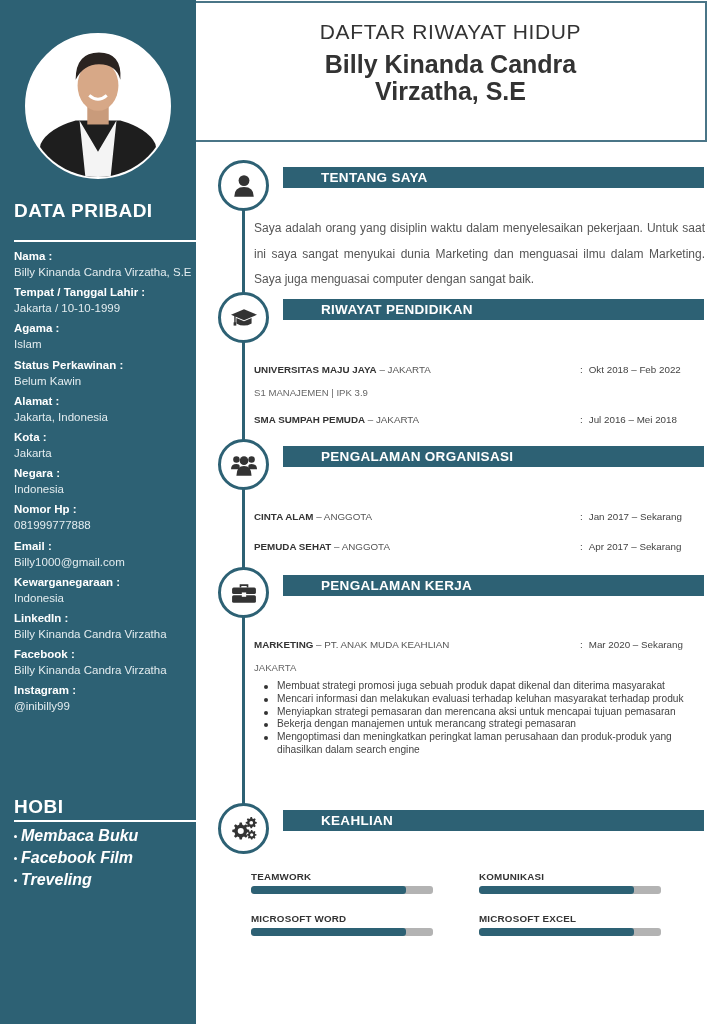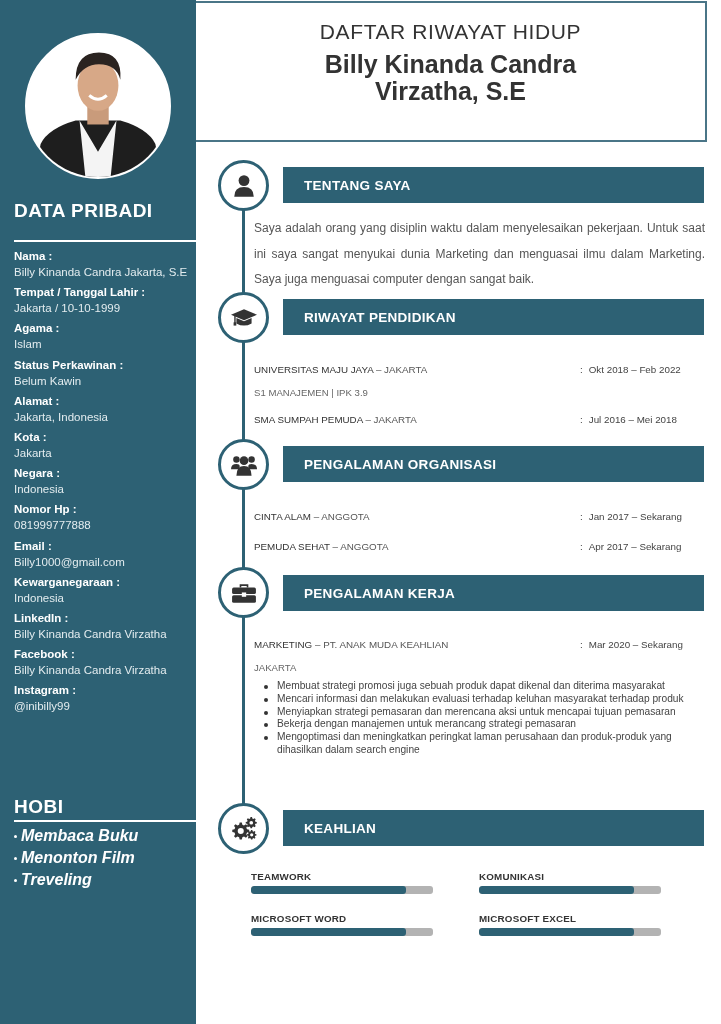--- a/index.html
+++ b/index.html
@@ -47,32 +47,32 @@
     position: absolute; left: 242px; top: 205px; width: 3px; height: 620px; background: #2d6174;
   }
   .t-circle {
     position: absolute; left: 218px; width: 51px; height: 51px; border-radius: 50%;
     border: 3px solid #2d6174; background: #ffffff;
     display: flex; align-items: center; justify-content: center;
   }
   .t-circle svg { width: 26px; height: 26px; fill: #333333; }
 
   .section-bar {
-    position: absolute; left: 283px; width: 421px; height: 36px; background: #2d6174;
+    position: absolute; left: 283px; width: 421px; height: 21px; background: #2d6174;
     color: #ffffff; font-weight: bold; font-size: 13.5px; letter-spacing: 0.3px;
-    display: flex; align-items: center; padding-left: 21px;
+    display: flex; align-items: center; padding-left: 38px;
   }
 
   .about-text {
     position: absolute; left: 254px; top: 216px; width: 451px;
     font-size: 12px; line-height: 25.5px; color: #555555; text-align: justify;
   }
 
   .entry { position: absolute; left: 254px; width: 450px; font-size: 9.8px; color: #444444; height: 14px; }
-  .entry .title b { font-weight: normal; color: #333; }
+  .entry .title b { font-weight: bold; color: #333; }
   .entry .title span { color: #555; }
   .entry .date { position: absolute; left: 326px; top: 0; color: #444; }
   .entry .date .colon { margin-right: 6px; }
   .sub-line { position: absolute; left: 254px; font-size: 9.6px; color: #666666; }
 
   .duties { position: absolute; left: 262px; top: 680px; width: 445px; list-style: none; }
   .duties li { font-size: 10.2px; line-height: 12.8px; color: #444; padding-left: 15px; position: relative; }
   .duties li::before {
     content: ""; position: absolute; left: 2px; top: 5px; width: 4px; height: 4px; background: #333; border-radius: 50%;
   }
@@ -104,21 +104,21 @@
       <path d="M64 62 Q73 70 82 62" stroke="#ffffff" stroke-width="3" fill="none"></path>
     </svg>
   </div>
 
   <div class="side-heading" style="top:200px">DATA PRIBADI</div>
   <div class="side-rule" style="top:240px"></div>
 
   <div class="data-list">
     <div class="data-item">
       <div class="data-label">Nama :</div>
-      <div class="data-value">Billy Kinanda Candra Jakarta, S.E</div>
+      <div class="data-value">Billy Kinanda Candra Virzatha, S.E</div>
     </div>
     <div class="data-item">
       <div class="data-label">Tempat / Tanggal Lahir :</div>
       <div class="data-value">Jakarta / 10-10-1999</div>
     </div>
     <div class="data-item">
       <div class="data-label">Agama :</div>
       <div class="data-value">Islam</div>
     </div>
     <div class="data-item">
@@ -161,21 +161,21 @@
       <div class="data-label">Instagram :</div>
       <div class="data-value">@inibilly99</div>
     </div>
   </div>
 
   <div class="side-heading" style="top:796px">HOBI</div>
   <div class="side-rule" style="top:820px"></div>
 
   <div class="hobby-list">
     <div class="hobby-item"><span class="dot"></span><span>Membaca Buku</span></div>
-    <div class="hobby-item"><span class="dot"></span><span>Menonton Film</span></div>
+    <div class="hobby-item"><span class="dot"></span><span>Facebook Film</span></div>
     <div class="hobby-item"><span class="dot"></span><span>Treveling</span></div>
   </div>
 </aside>
 
 <header class="header-box">
   <div class="header-sub">DAFTAR RIWAYAT HIDUP</div>
   <div class="header-name">
     <div>Billy Kinanda Candra</div>
     <div>Virzatha, S.E</div>
   </div>

